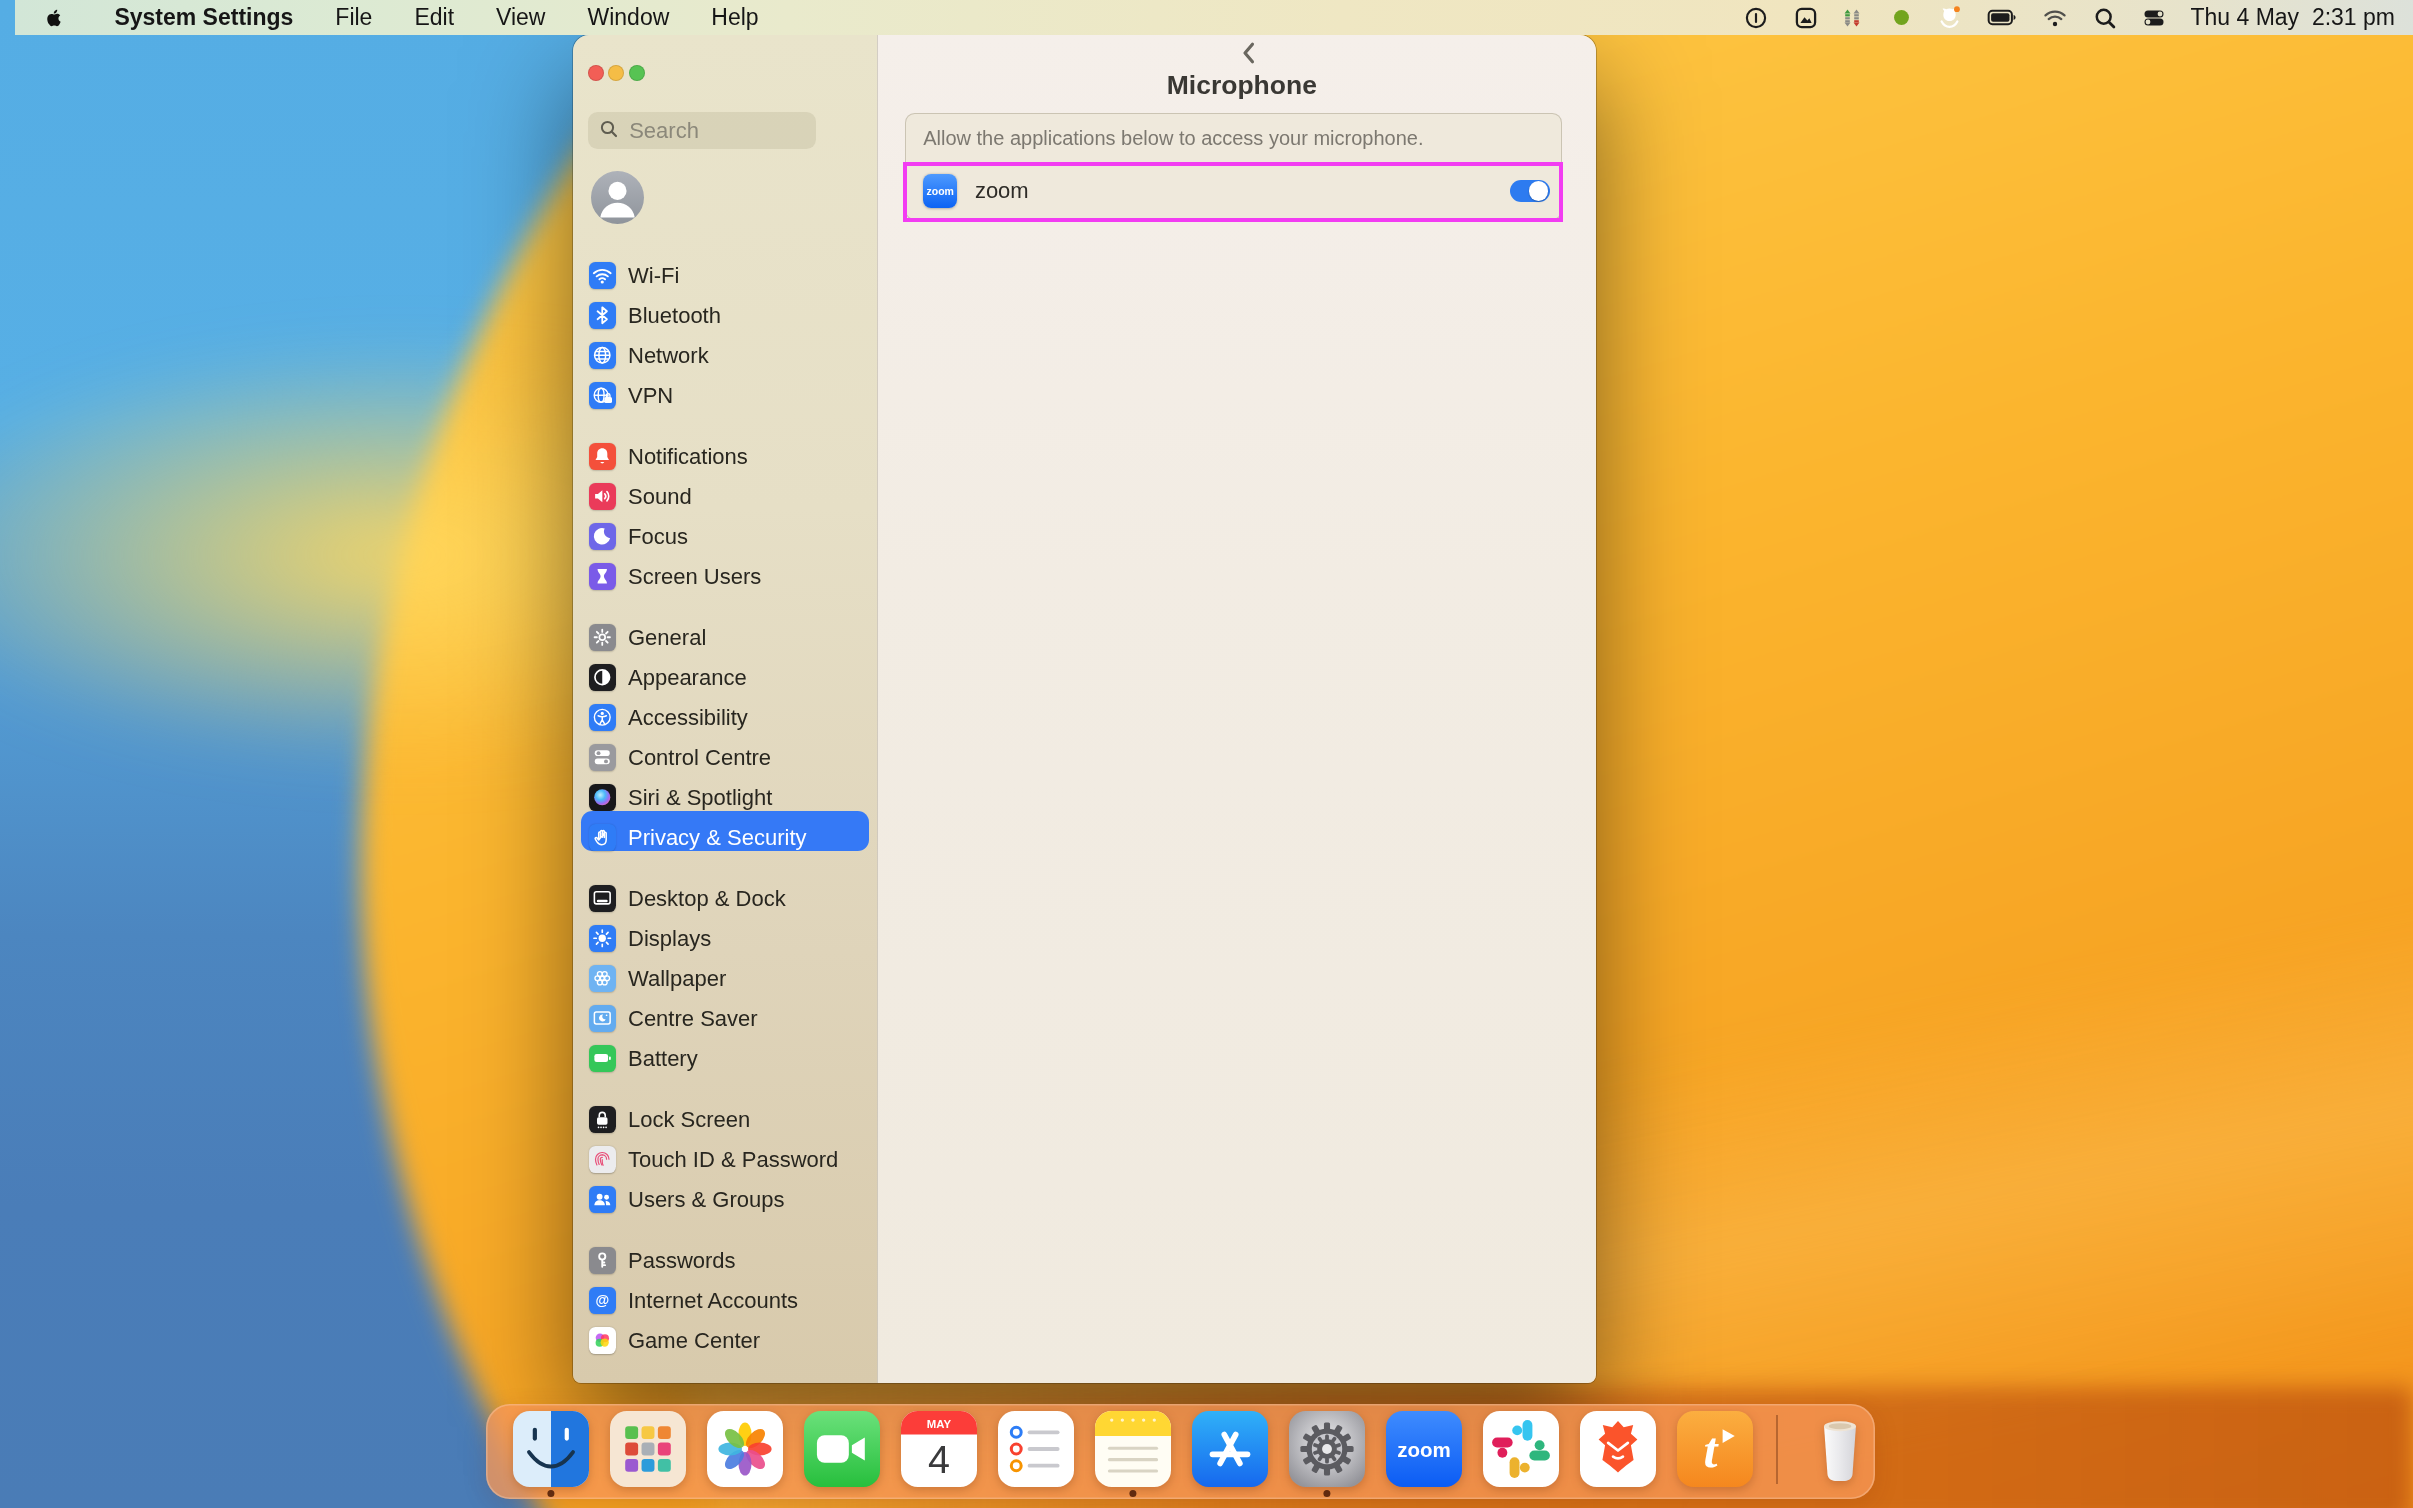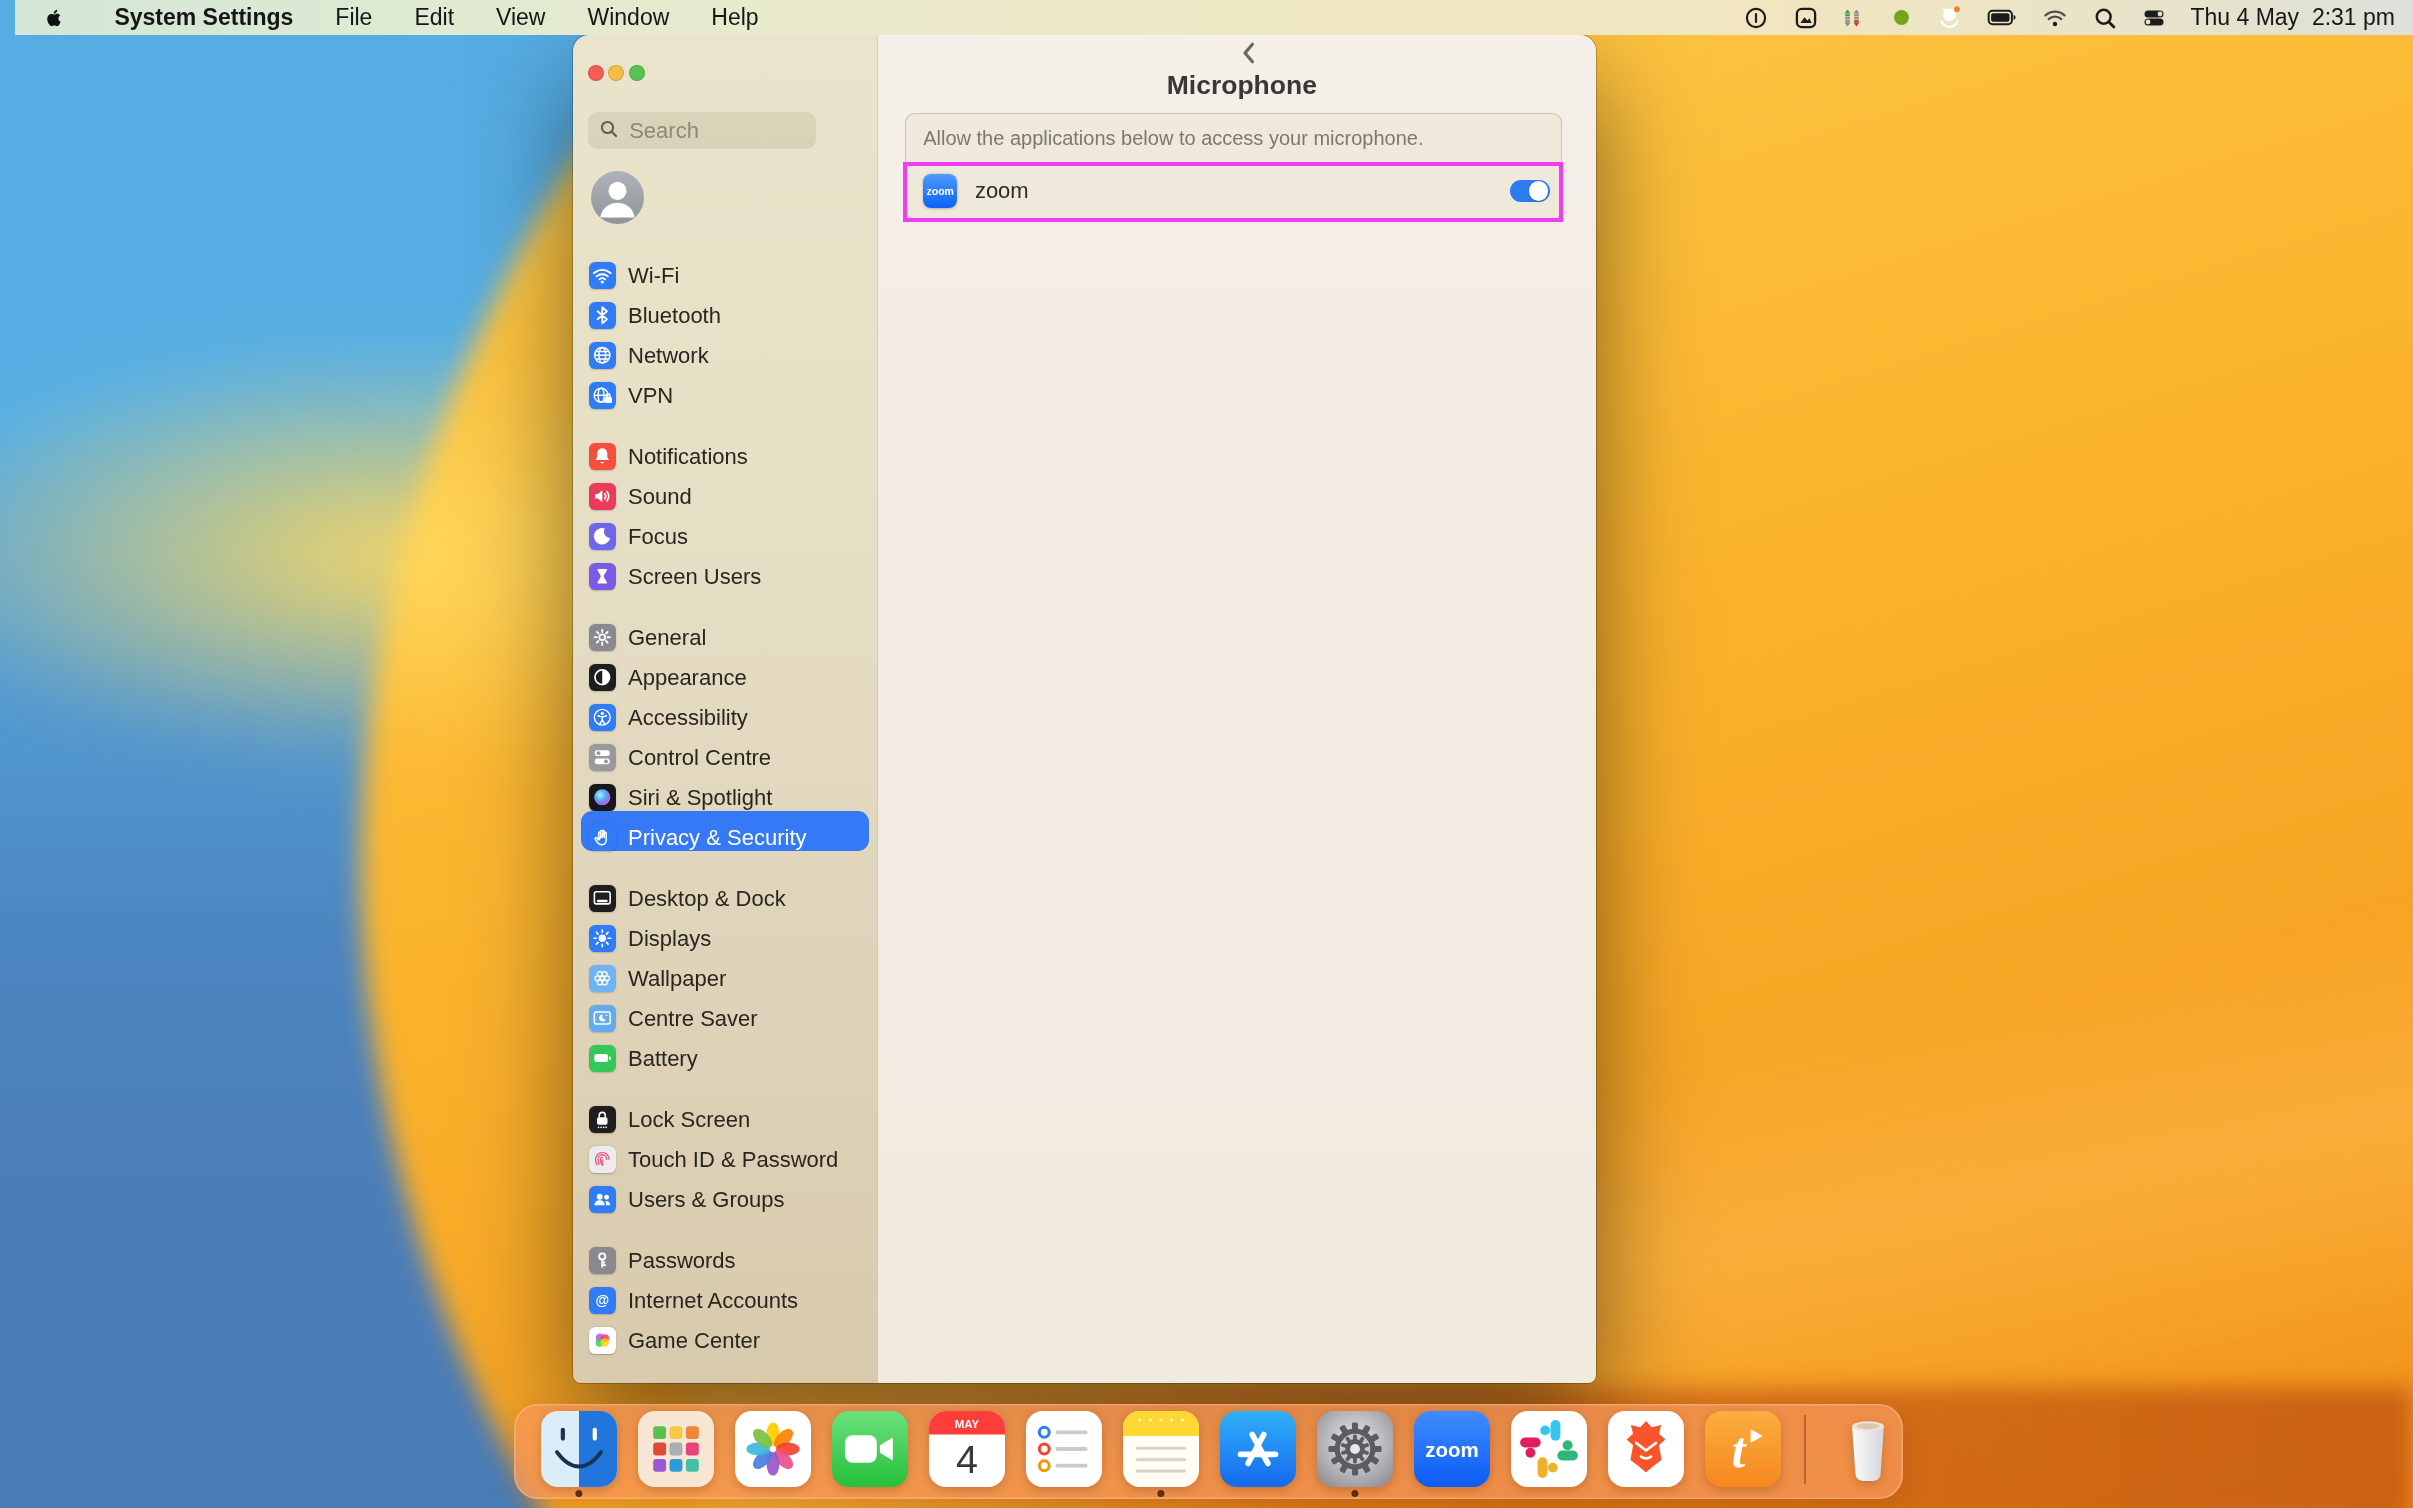--- a/index.html
+++ b/index.html
@@ -85,21 +85,21 @@
     color:#fff; font-weight:700; font-size:10.5px; box-shadow:0 0.8px 2.4px rgba(0,0,0,.25); }
   .app-label { margin-left:17.7px; font-size:22px; color:#2E2C28; }
   .toggle { margin-left:auto; width:40px; height:22.5px; border-radius:12px; background:#2D7BF0; position:relative;
     flex:none; cursor:default; }
   .toggle .knob { position:absolute; top:1.6px; right:1.6px; width:19.3px; height:19.3px; border-radius:50%; background:#fff;
     box-shadow:0 0.8px 1.6px rgba(0,0,0,.3); }
   .highlight-box { position:absolute; left:-2.4px; right:-2.4px; top:48px; bottom:-3.2px;
     border:4.8px solid #F23CF2; pointer-events:none; }
 
   
-  .dock { position:absolute; left:514px; top:1404px; width:1389px; height:95px; z-index:40;
+  .dock { position:absolute; left:486px; top:1404px; width:1389px; height:95px; z-index:40;
     border-radius:24px; background:rgba(247,151,86,.78);
     box-shadow:inset 0 0 0 1.6px rgba(255,255,255,.22), 0 6.4px 24px rgba(120,40,0,.15);
     display:flex; align-items:center; padding:0 16px; }
   .dock-item { width:76px; height:76px; position:relative; flex:none; margin:0 10.5px 4.8px 10.5px; cursor:default; }
   .dock-item svg { width:76px; height:76px; display:block; filter:drop-shadow(0 3.2px 4.8px rgba(90,30,0,.25)); }
   .dock-dot { position:absolute; left:50%; bottom:-9.7px; transform:translateX(-50%); width:7.2px; height:7.2px;
     border-radius:50%; background:rgba(74,26,6,.85); }
   .dock-sep { width:2.4px; height:69px; background:rgba(80,30,5,.35); margin:0 13px 4.8px 13px; flex:none; }
 </style>
 </head>

